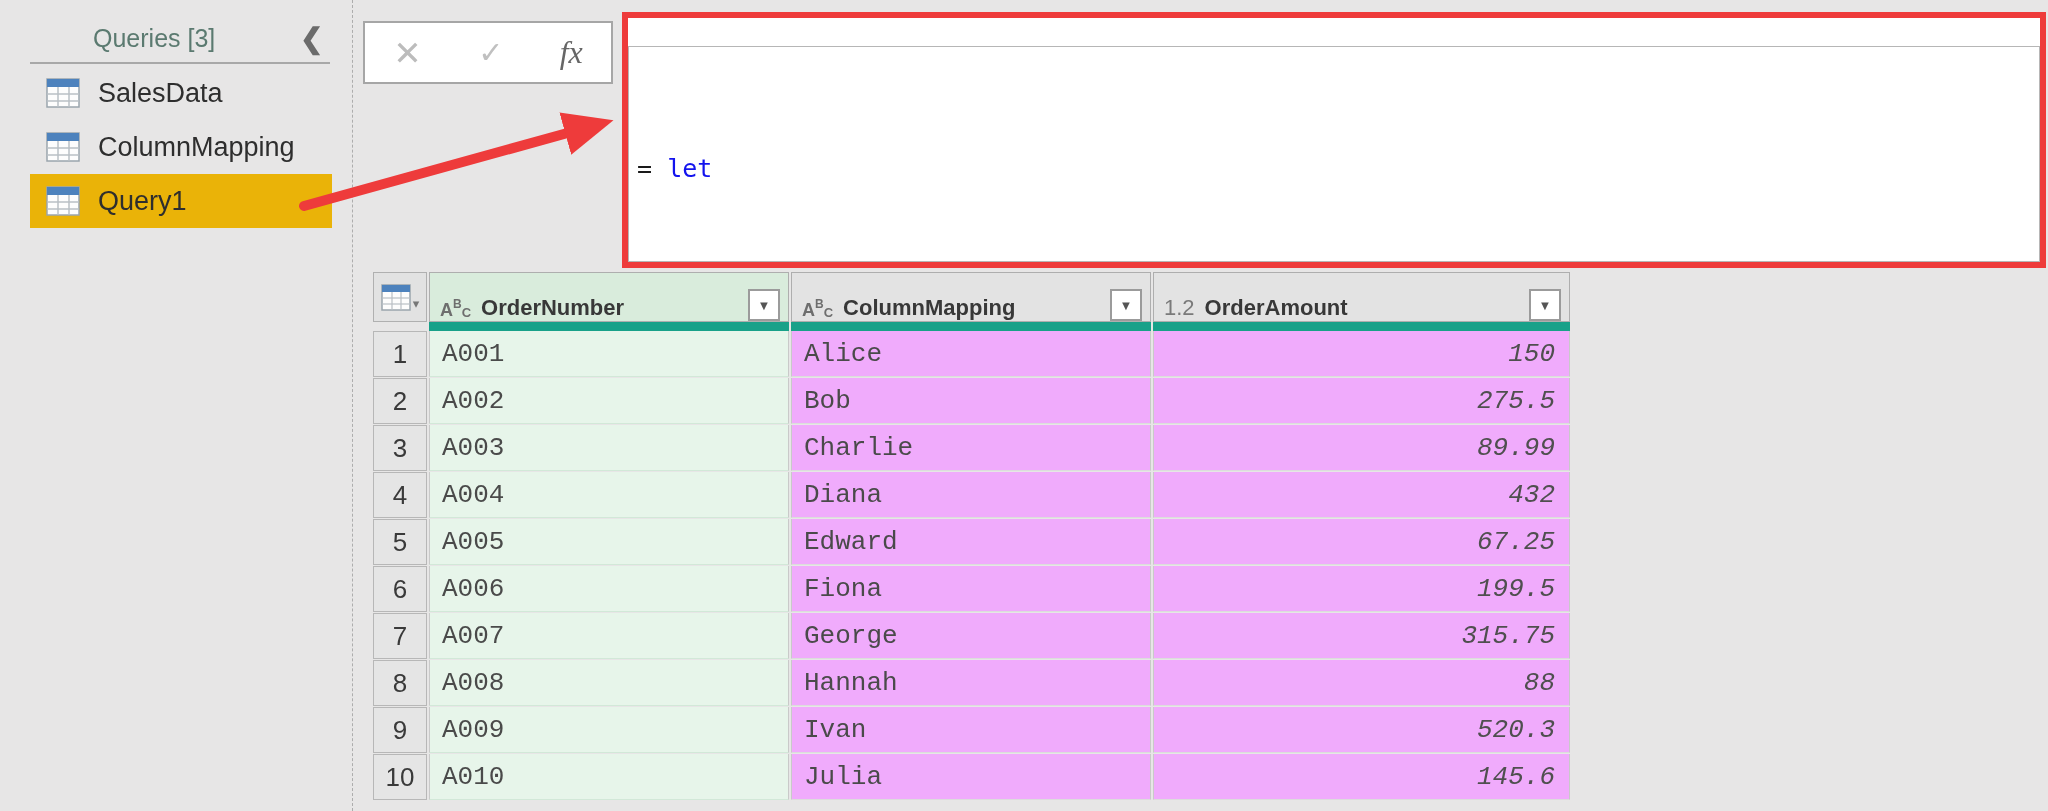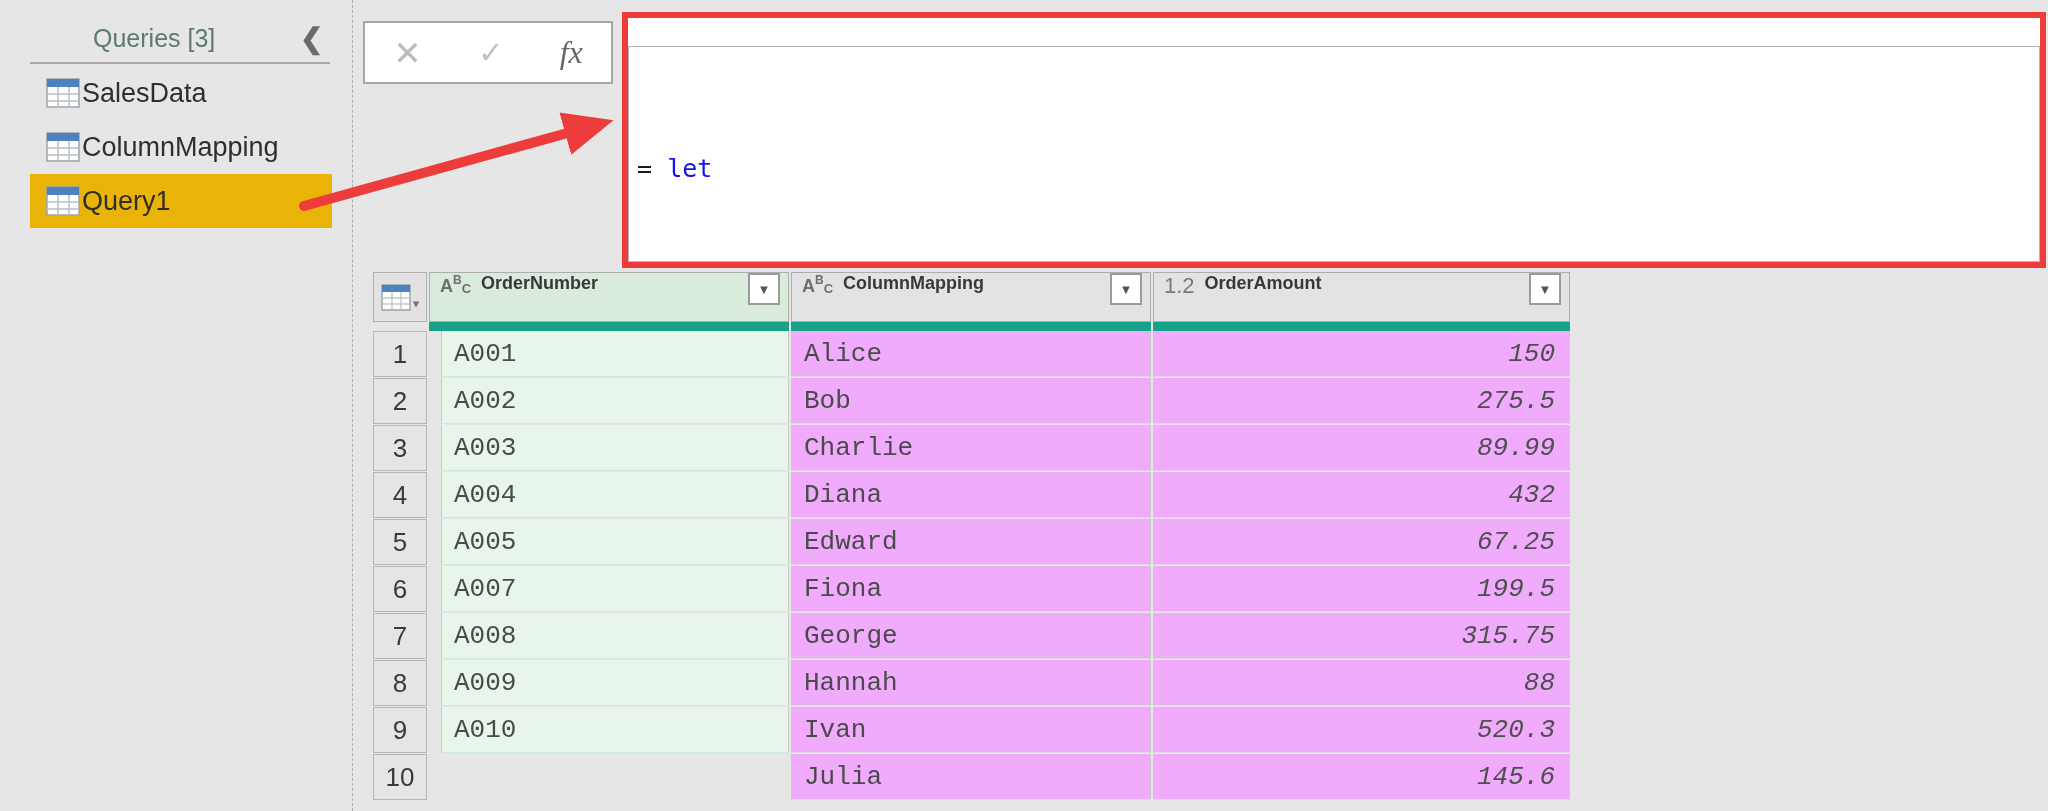--- a/index.html
+++ b/index.html
@@ -8,21 +8,21 @@
   .stage { position:relative; width:2048px; height:811px; background:#e7e6e6; }
 
   
   .vdivider { position:absolute; left:352px; top:0; height:811px; width:0;
               border-left:1px dashed #adadad; }
   .pane-title { position:absolute; left:93px; top:24px; font-size:25px; color:#5b7a70; }
   .collapse-btn { position:absolute; left:300px; top:22px; font-size:28px; color:#6b6b6b;
                   font-weight:bold; cursor:pointer; }
   .pane-underline { position:absolute; left:30px; top:62px; width:300px; height:2px; background:#a8a8a8; }
   .query-item { position:absolute; left:30px; width:302px; height:54px; display:flex;
-                align-items:center; gap:2px; padding-left:16px; cursor:pointer; }
+                align-items:center; gap:18px; padding-left:16px; cursor:pointer; }
   .qi-1 { top:66px; } .qi-2 { top:120px; } .qi-3 { top:174px; background:#eab308; }
   .query-item .label { font-size:27px; color:#2e2e2e; }
   .tbl-glyph { flex:0 0 auto; }
 
   
   .fbar { position:absolute; left:363px; top:21px; width:250px; height:63px; background:#fff;
           border:2px solid #a6a6a6; display:flex; align-items:center; justify-content:space-around; }
   .fbar .cancel { font-size:34px; color:#bcbcbc; cursor:pointer; }
   .fbar .commit { font-size:30px; color:#c0c0c0; cursor:pointer; }
   .fbar .fx { font-size:32px; color:#666; font-family:"Liberation Serif", serif;
@@ -48,38 +48,38 @@
   .corner-arrow { font-size:13px; color:#777; margin-top:12px; }
   .gutter-spacer { height:9px; }
   .rownum { width:54px; height:46px; margin-bottom:1px; background:#e5e5e5;
             border:1px solid #b7b7b7; display:flex; align-items:center; justify-content:center;
             font-size:26px; color:#3a3a3a; cursor:pointer; }
   .col { position:absolute; top:0; }
   .col-1 { left:56px;  width:360px; }
   .col-2 { left:418px; width:360px; }
   .col-3 { left:780px; width:417px; }
   .col-header { height:50px; border:1px solid #aeaeae; background:#e3e3e3; display:flex;
-                align-items:flex-start; padding:0 8px 0 10px; cursor:pointer; }
+                align-items:flex-end; padding:0 8px 0 10px; cursor:pointer; }
   .col-1 .col-header { background:#d9ecdc; }
-  .col-header .hdr-label { font-size:18px; font-weight:bold; color:#383838; margin-left:10px;
+  .col-header .hdr-label { font-size:22px; font-weight:bold; color:#383838; margin-left:10px;
                            flex:1 1 auto; white-space:nowrap; overflow:hidden; }
   .abc { color:#6e6e6e; font-weight:bold; white-space:nowrap; }
   .abc .a { font-size:18px; }
   .abc .b { font-size:12px; vertical-align:8px; }
   .abc .c { font-size:13px; vertical-align:-1px; }
   .num-icon { color:#7a7a7a; font-size:22px; }
   .filter-btn { flex:0 0 auto; width:32px; height:32px; background:#fff; border:2px solid #9b9b9b;
                 display:flex; align-items:center; justify-content:center; cursor:pointer; }
   .filter-btn .tri { font-size:13px; color:#555; }
   .teal-bar { height:9px; background:#18a189; margin-top:0px; }
   .cell { height:46px; margin-bottom:1px; display:flex; align-items:center;
           font-family:"Liberation Mono", monospace; font-size:26px; color:#4a4a4a;
           border-left:1px solid #c9c9c9; border-right:1px solid #c9c9c9;
           border-bottom:1px solid #dcdcdc; background:#f0abfc; padding:0 14px 0 12px; cursor:cell; }
-  .col-1 .cell { background:#e7f5ea; border-bottom:1px solid #d2e8d8;margin-left:12px; }
+  .col-1 .cell { background:#e7f5ea; border-bottom:1px solid #d2e8d8; }
   .cell.amount { justify-content:flex-end; font-style:italic; color:#4f4f4f; }
 </style>
 </head>
 <body>
 
 <div class="stage">
 
   <div class="pane-title">Queries [3]</div>
   <div class="collapse-btn">❮</div>
   <div class="pane-underline"></div>
@@ -182,20 +182,21 @@
         <span class="filter-btn">
             <span class="tri">▼</span>
           </span>
       </div>
       <div class="teal-bar"></div>
       <div class="cell">A001</div>
       <div class="cell">A002</div>
       <div class="cell">A003</div>
       <div class="cell">A004</div>
       <div class="cell">A005</div>
+      <div class="cell">A006</div>
       <div class="cell">A007</div>
       <div class="cell">A008</div>
       <div class="cell">A009</div>
       <div class="cell">A010</div>
     </div>
 
     <div class="col col-2">
       <div class="col-header">
         <span class="abc"><span class="a">A</span><span class="b">B</span><span class="c">C</span></span>
         <span class="hdr-label">ColumnMapping</span>

